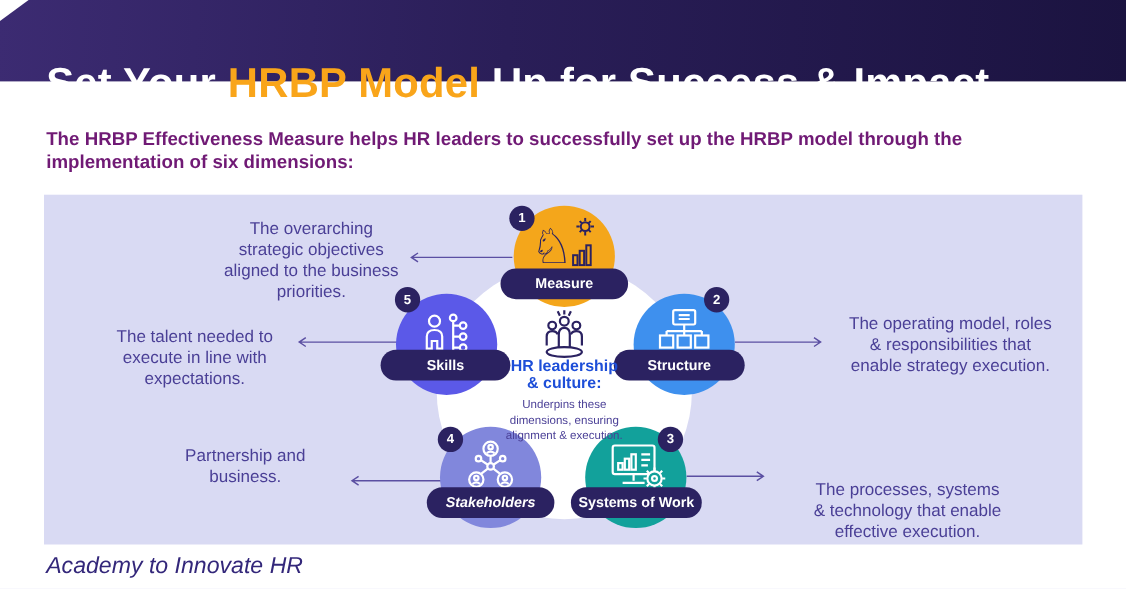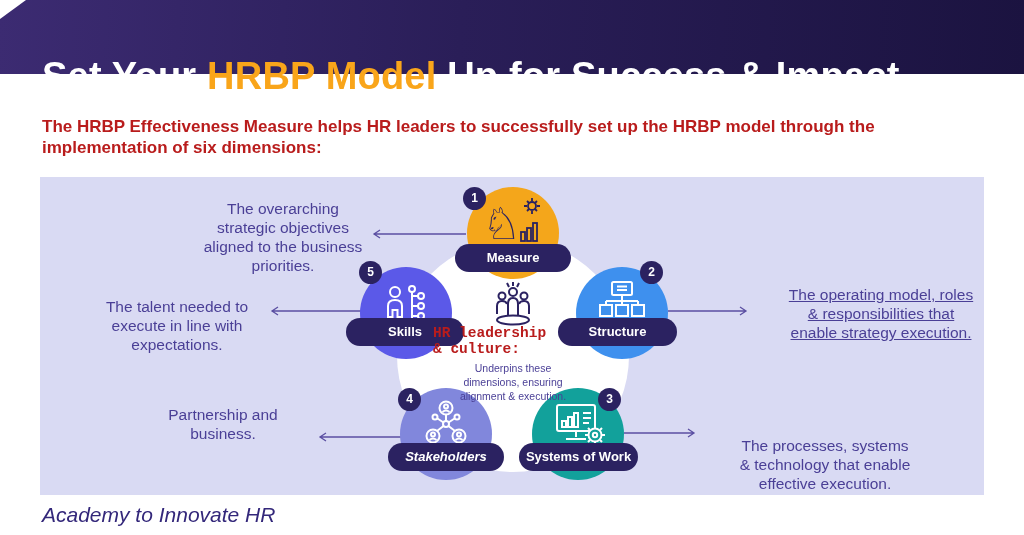--- a/index.html
+++ b/index.html
@@ -9,21 +9,21 @@
   
   .header{position:absolute;left:0;top:0;width:1024px;height:74px;
           background:linear-gradient(93deg,#3C2B72 0%,#2A1E58 45%,#1B1340 100%);
           clip-path:polygon(26px 0,1024px 0,1024px 103px,0 103px,0 19px);}
   .title{position:absolute;left:42px;top:29px;font-size:38px;line-height:44px;
          font-weight:700;color:#ffffff;white-space:nowrap;letter-spacing:.2px;}
   .title .hl{color:#F9A51A;}
 
   
   .intro{position:absolute;left:42px;top:116px;width:900px;font-size:17px;line-height:21px;
-         font-weight:700;color:#b91c1c;}
+         font-weight:700;color:#701a75;}
 
   
   .panel{position:absolute;left:40px;top:177px;width:944px;height:318px;background:#D9DAF3;}
 
   .white-circle{position:absolute;left:397px;top:240px;width:232px;height:232px;
                 border-radius:50%;background:#ffffff;}
 
   .node-circle{position:absolute;width:92px;height:92px;border-radius:50%;}
   #circle-strategy{left:467px;top:187px;}
   #circle-skills{left:360px;top:267px;}
@@ -58,27 +58,27 @@
   .arrow{position:absolute;}
   #arrow-strategy{left:368px;top:229px;}
   #arrow-skills{left:266px;top:306px;}
   #arrow-structure{left:668px;top:306px;}
   #arrow-stakeholders{left:314px;top:432px;}
   #arrow-systems{left:624px;top:428px;}
 
   .annotation{position:absolute;width:250px;text-align:center;font-size:15.5px;
               line-height:19px;color:#4A3F96;}
   #ann-strategy{left:158px;top:199px;}
-  #ann-structure{left:756px;top:285px;text-decoration:underline;}
+  #ann-structure{left:739px;top:285px;}
   #ann-systems{left:700px;top:407px;margin-top:29px;}
   #ann-stakeholders{left:98px;top:405px;}
   #ann-skills{left:52px;top:297px;}
 
-  .center-heading{position:absolute;left:433px;top:325px;width:160px;text-align:left;
-                  font-size:14.5px;line-height:16px;font-weight:700;color:#b91c1c;font-family:Liberation Mono, monospace;}
+  .center-heading{position:absolute;left:433px;top:325px;width:160px;text-align:center;
+                  font-size:14.5px;line-height:16px;font-weight:700;color:#1d4ed8;}
   .center-sub{position:absolute;left:438px;top:361px;width:150px;text-align:center;
               font-size:10.5px;line-height:14px;font-weight:400;color:#4A3F96;}
 
   .footer{position:absolute;left:42px;top:503px;font-size:21px;font-style:italic;
           color:#33277A;}
 
   svg{display:block;}
 </style>
 </head>
 <body>

